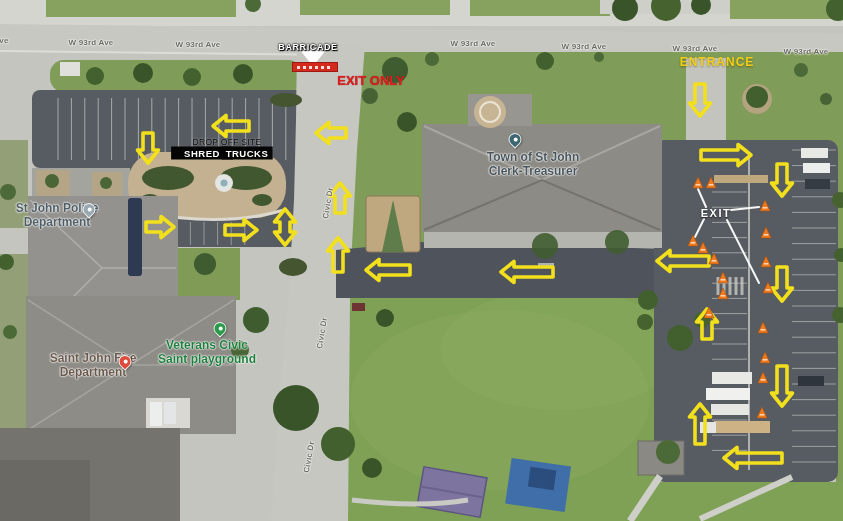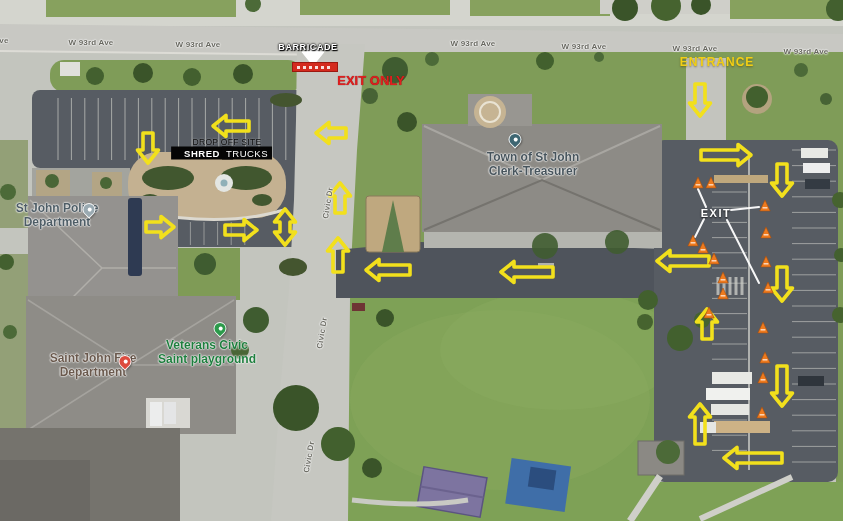--- a/index.html
+++ b/index.html
@@ -20,21 +20,21 @@
     transform:translate(-50%,-50%);}
   .callout{position:absolute;transform:translate(-50%,-50%);white-space:nowrap;}
   .barricade-label{left:308px;top:47px;font-size:9px;font-weight:700;color:#fff;letter-spacing:.6px;
     text-shadow:0 0 2px #000,0 0 2px #000,1px 1px 1px #000;}
   .exit-only{left:325px;top:80px;font-size:13px;font-weight:800;color:#e01f1f;
     text-shadow:0 0 1px #7a0000;margin-left:46px;}
   .dropoff{left:227px;top:142px;font-size:8.5px;font-weight:400;color:#0c0c0c;letter-spacing:.3px;
     text-shadow:0 0 2px rgba(255,255,255,.5);}
   .shred-box{left:202px;top:153px;background:#050505;color:#fff;font-size:9.5px;font-weight:800;
     padding:1px 13px;letter-spacing:.5px;}
-  .trucks-box{left:247px;top:153px;background:#050505;color:#fff;font-size:9.5px;font-weight:400;
+  .trucks-box{left:247px;top:153px;background:#050505;color:#fff;font-size:9.5px;font-weight:700;
     padding:1px 4px;letter-spacing:.5px;}
   .entrance{left:717px;top:62px;font-size:12px;font-weight:800;color:#f2cf15;letter-spacing:1px;
     text-shadow:0 1px 2px rgba(80,60,0,.55);}
   .cones-label{left:716px;top:213px;font-size:11px;font-weight:800;color:#fff;letter-spacing:1.5px;
     text-shadow:0 1px 2px rgba(0,0,0,.85);}
   .barricade-bar{position:absolute;left:292px;top:62px;width:46px;height:10px;background:#d42a1e;
     border:1px solid #9c1810;box-sizing:border-box;}
   .barricade-bar .dashes{position:absolute;left:4px;right:4px;top:3px;height:3px;
     background:repeating-linear-gradient(90deg,rgba(255,255,255,.85) 0 3px,rgba(255,255,255,0) 3px 6px);}
 </style>

